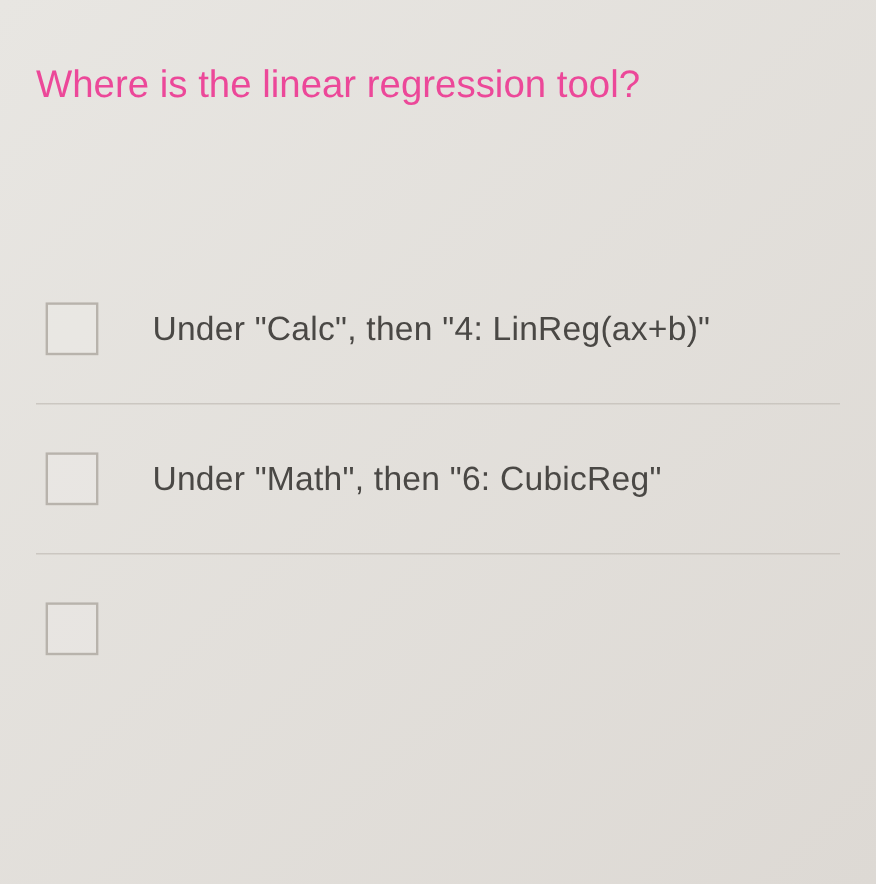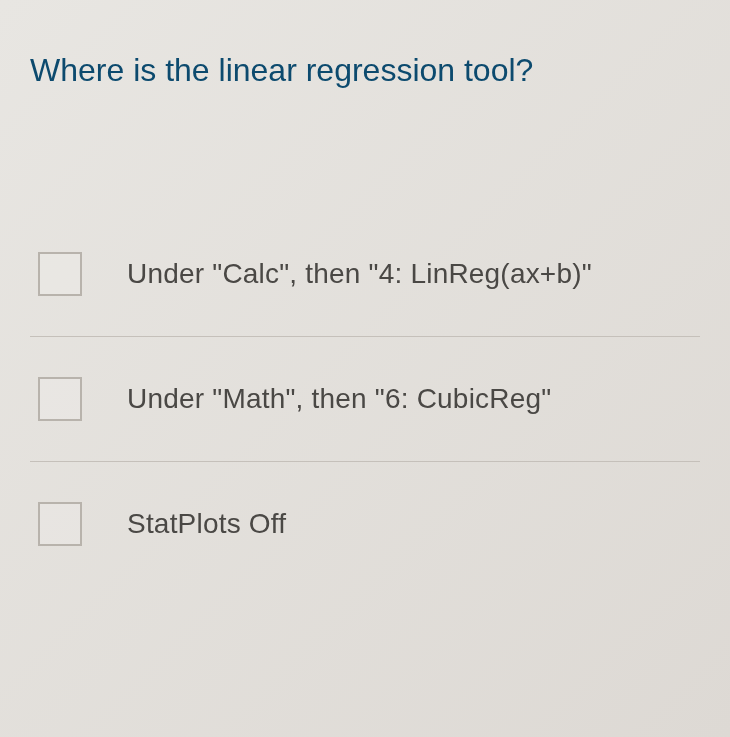--- a/index.html
+++ b/index.html
@@ -13,21 +13,21 @@
       background: linear-gradient(135deg, #e8e6e2 0%, #ddd9d4 100%);
       font-family: -apple-system, BlinkMacSystemFont, "Segoe UI", Helvetica, Arial, sans-serif;
       overflow: hidden;
     }
     .question-container {
       padding: 50px 30px 0 30px;
     }
     .question-text {
       font-size: 32px;
       font-weight: 400;
-      color: #0c4a6e;
+      color: #ec4899;
       line-height: 1.3;
       margin-bottom: 120px;
     }
     .options {
       display: flex;
       flex-direction: column;
     }
     .option-row {
       display: flex;
       align-items: center;
@@ -63,16 +63,15 @@
     <div class="option-row">
       <div class="checkbox"></div>
       <span class="option-label">Under "Calc", then "4: LinReg(ax+b)"</span>
     </div>
     <div class="option-row">
       <div class="checkbox"></div>
       <span class="option-label">Under "Math", then "6: CubicReg"</span>
     </div>
     <div class="option-row">
       <div class="checkbox"></div>
-      <span class="option-label">StatPlots Off</span>
     </div>
   </div>
 </div>
 
 </body></html>

